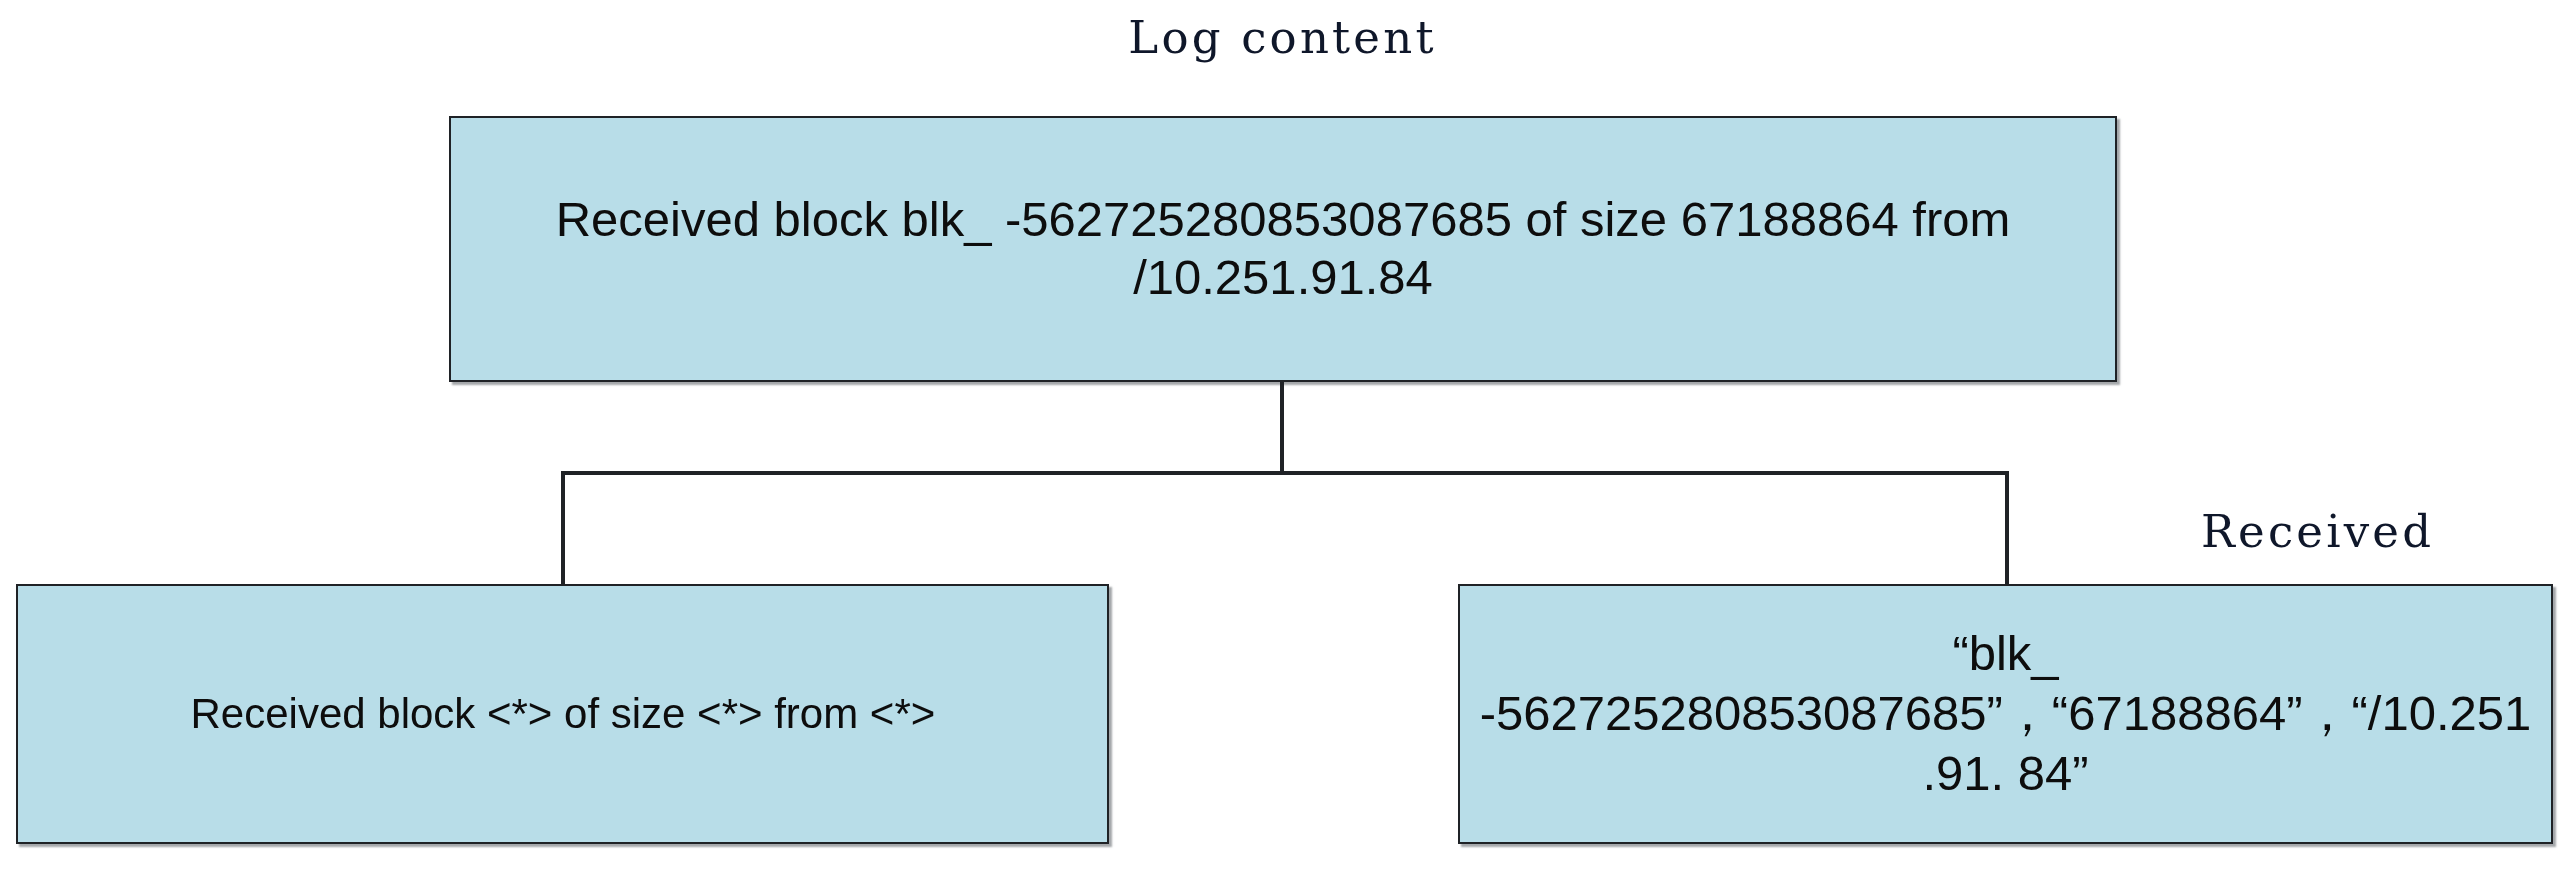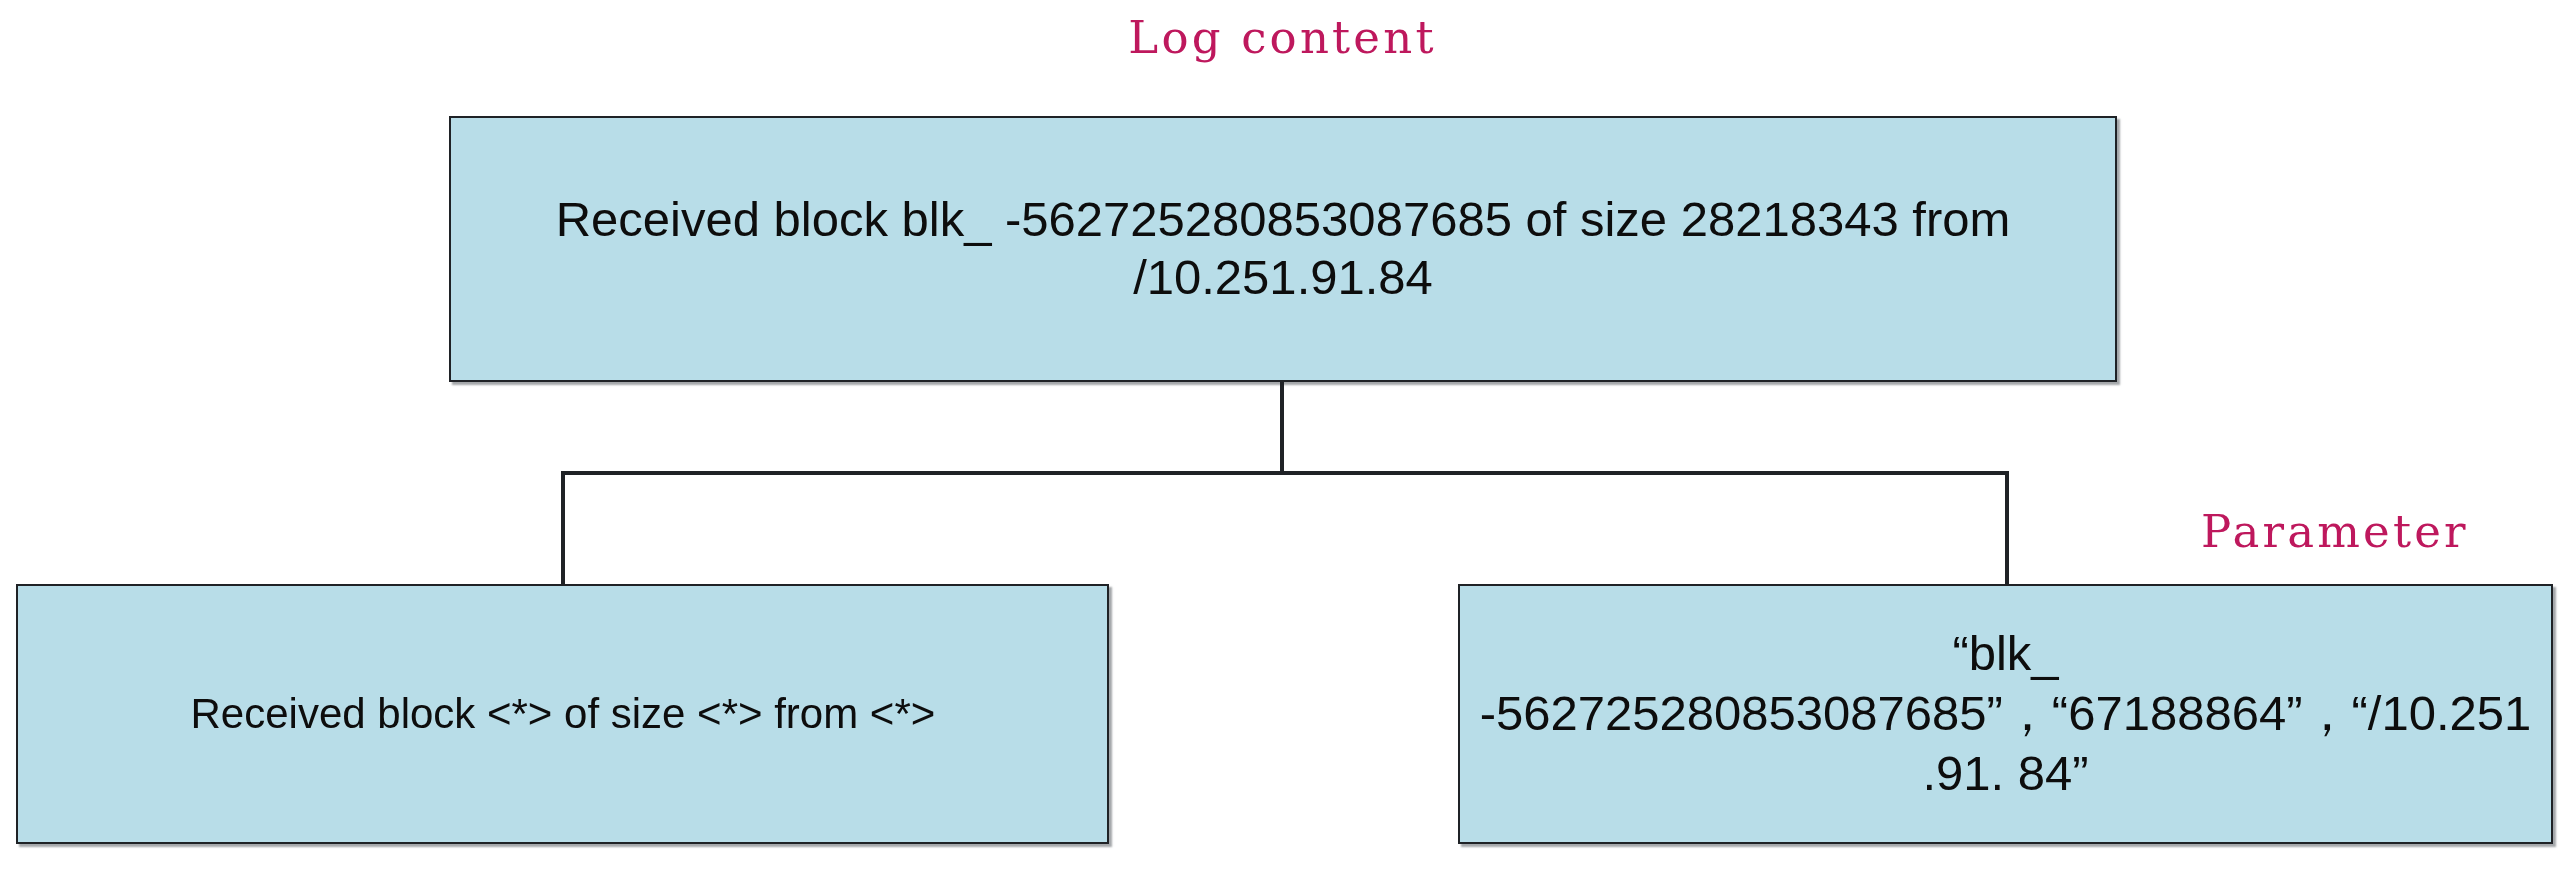--- a/index.html
+++ b/index.html
@@ -19,21 +19,21 @@
     overflow: hidden;
   }
 
   
   .caption {
     position: absolute;
     font-family: "DejaVu Serif", "Liberation Serif", serif;
     font-size: 45px;
     font-weight: 400;
     letter-spacing: 3.2px;
-    color: #be185d;
+    color: #0f172a;
     white-space: nowrap;
     line-height: 1;
   }
   #caption-log-content {
     left: 0;
     top: 14.6px;
     width: 2576px;
     text-align: center;
     
     padding-right: 11px;
@@ -141,30 +141,30 @@
   }
 </style>
 </head>
 <body>
 
 <div id="canvas">
 
   <div class="caption" id="caption-log-content">Log content</div>
 
   <div class="node-box" id="box-log-content">
-    <div class="node-text">Received block blk_ -562725280853087685 of size 28218343 from /10.251.91.84</div>
+    <div class="node-text">Received block blk_ -562725280853087685 of size 67188864 from /10.251.91.84</div>
   </div>
 
   <div class="conn" id="conn-stem"></div>
   <div class="conn" id="conn-bus"></div>
   <div class="conn" id="conn-drop-left"></div>
   <div class="conn" id="conn-drop-right"></div>
 
 
-  <div class="caption" id="caption-parameter">Parameter</div>
+  <div class="caption" id="caption-parameter">Received</div>
 
   <div class="node-box" id="box-log-template">
     <div class="node-text">Received block &lt;*&gt; of size &lt;*&gt; from &lt;*&gt;</div>
   </div>
 
   <div class="node-box" id="box-parameter">
     <div class="node-text">“blk_ -562725280853087685”，“67188864”，“/10.251.91. 84”</div>
   </div>
 
 </div>

